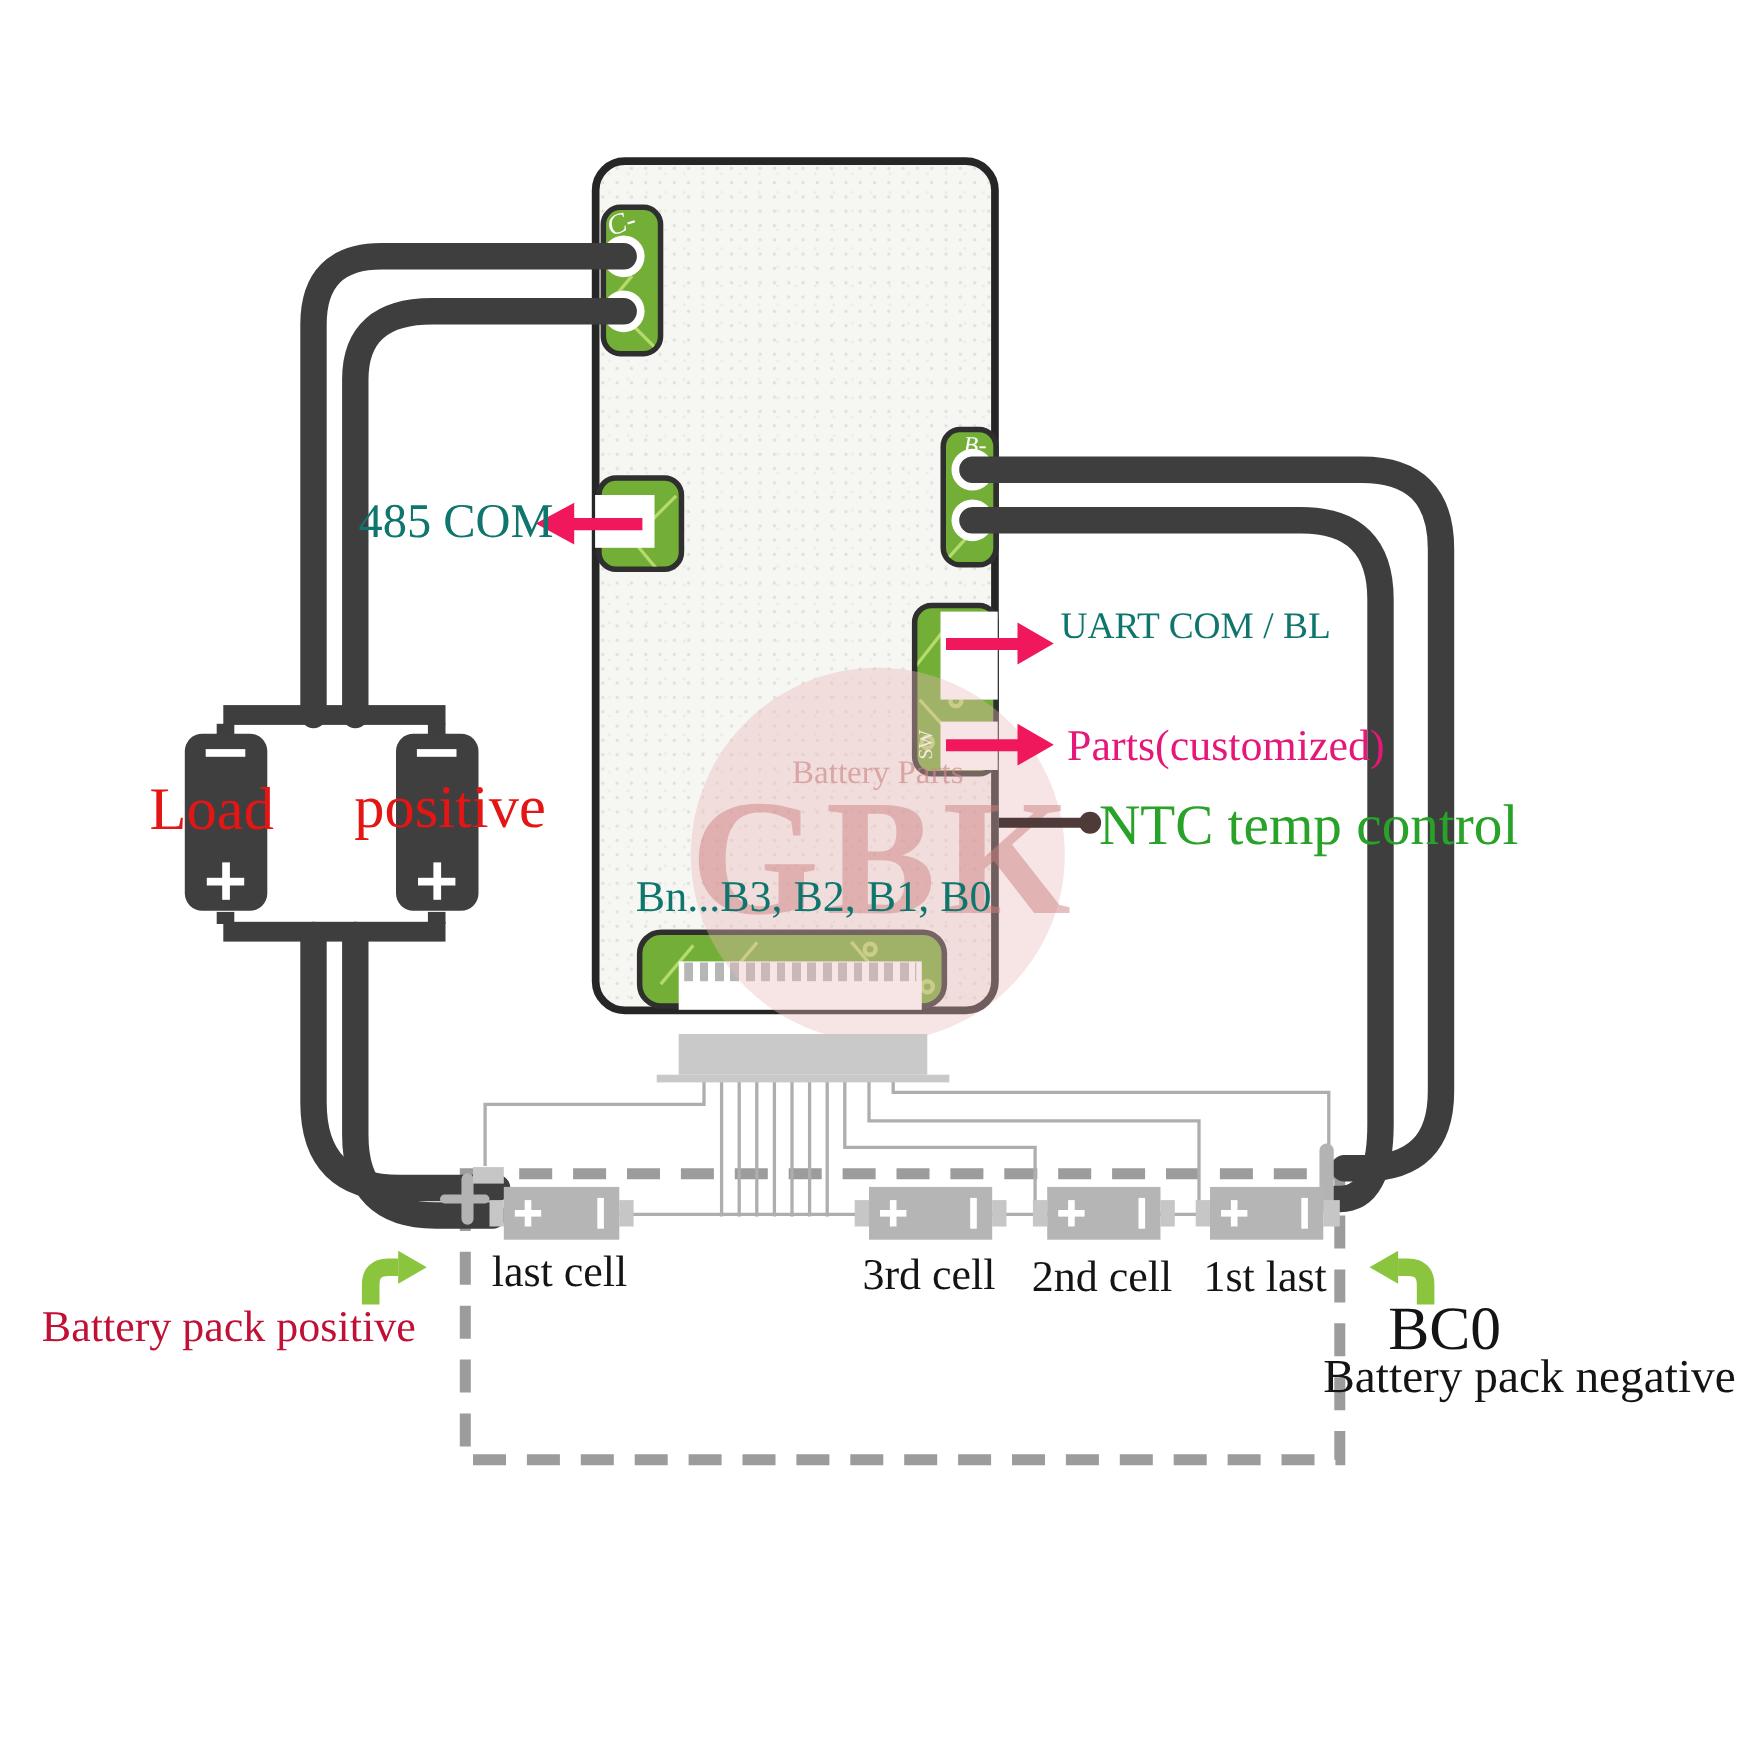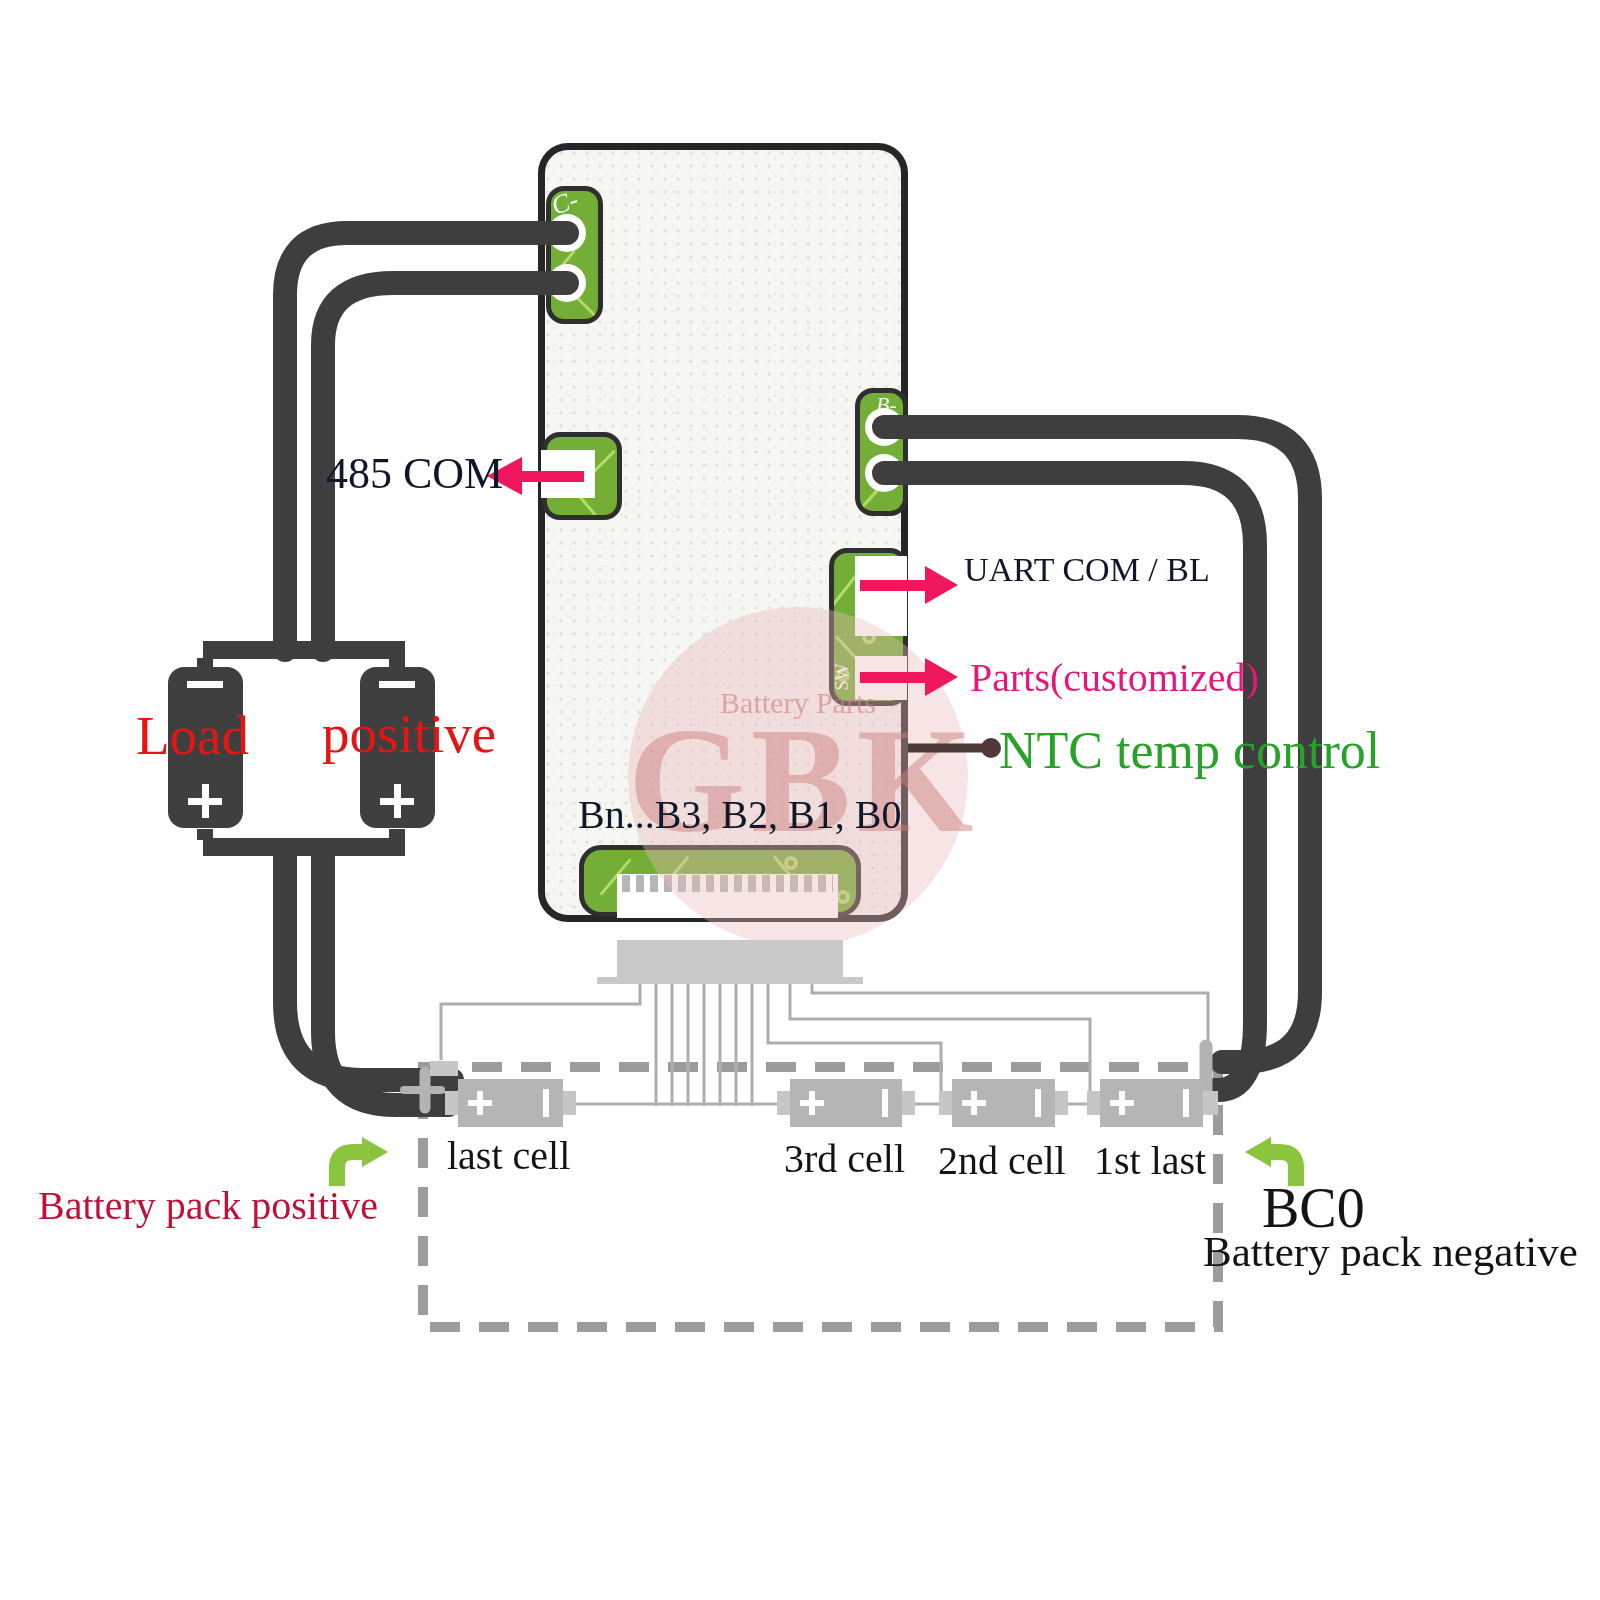--- a/index.html
+++ b/index.html
@@ -30,21 +30,21 @@
   .dark{background:#3e3e3e;z-index:5;}
   .battery{background:#3f3f3f;border-radius:16px;z-index:5;}
   .wglyph{background:#ffffff;z-index:6;}
   .cell{background:#b5b5b5;z-index:5;}
   .stub{background:#c6c6c6;z-index:5;}
   .gray{background:#c9c9c9;z-index:5;}
   .teeth{left:5px;top:1px;right:5px;height:17px;
     background:repeating-linear-gradient(90deg,#b6b6b6 0 8px,transparent 8px 14px);z-index:2;}
   
   .lbl{white-space:nowrap;z-index:6;line-height:1;}
-  .blue{color:#0f172a;text-align:right;}
+  .blue{color:#0f766e;text-align:right;}
   .pink{color:#e5187a;}
   .green{color:#28a228;}
   .red{color:#e41515;}
   .crimson{color:#c01035;}
   .black{color:#141414;text-align:center;}
   .brightgreen{color:#3ec43e;}
 </style>
 </head>
 <body>
 

